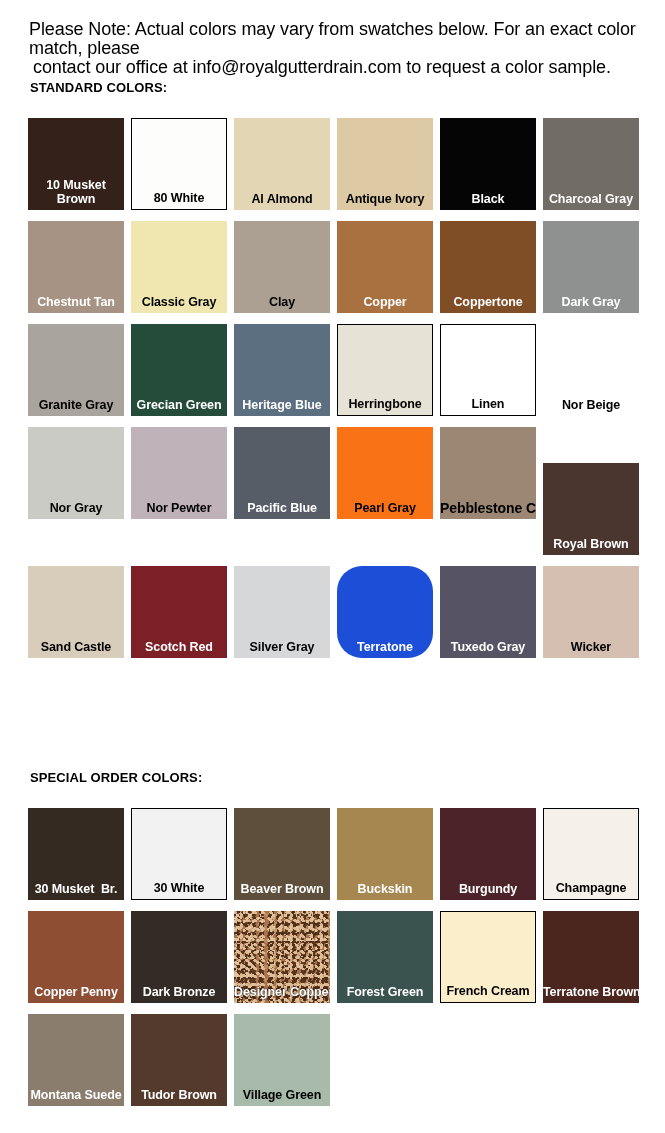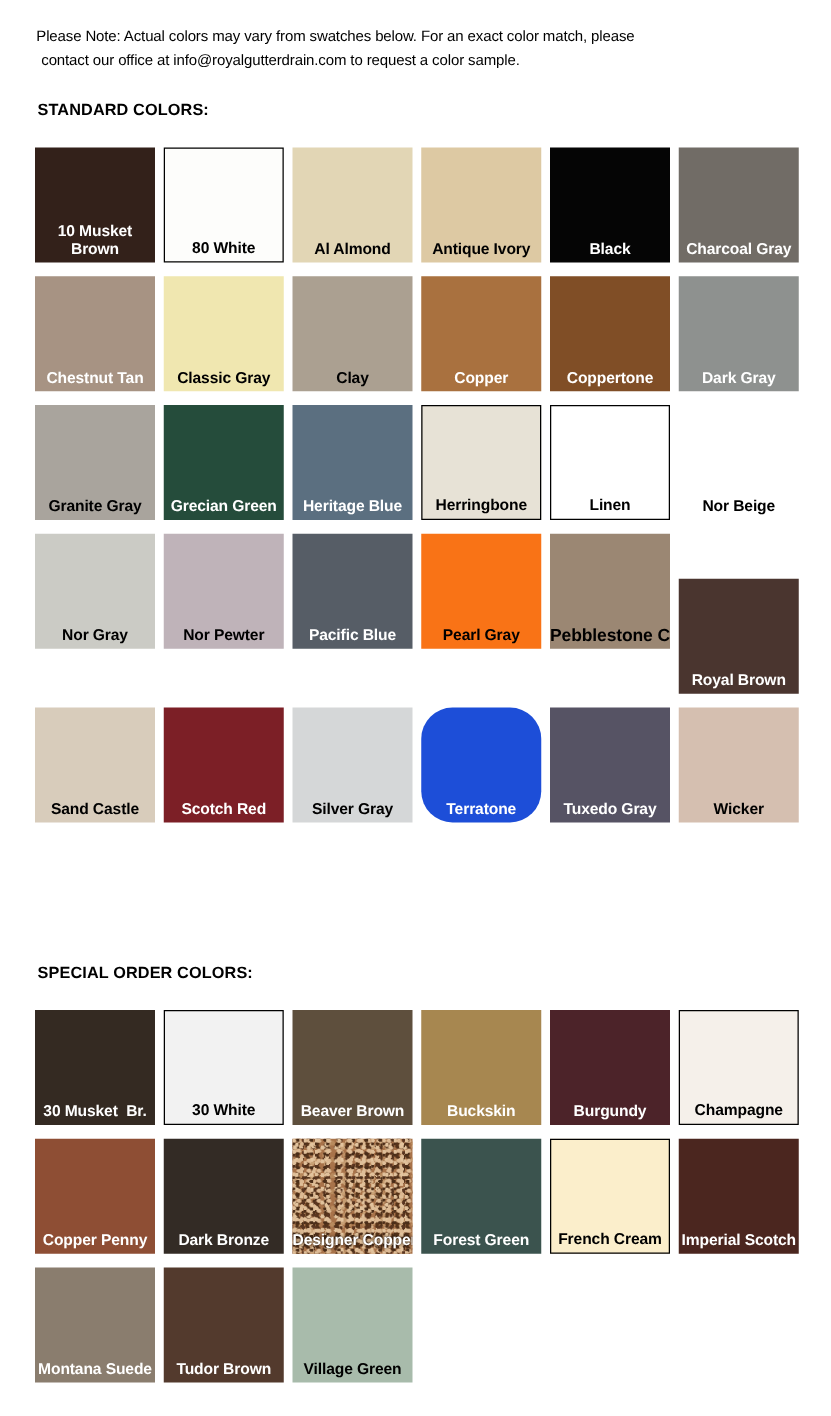--- a/index.html
+++ b/index.html
@@ -22,21 +22,21 @@
     width: 665px;
     height: 1133px;
   }
 
   
   .note {
     position: absolute;
     left: 29px;
     top: 20px;
     width: 615px;
-    font-size: 12px;
+    font-size: 18px;
     line-height: 19px;
     font-weight: 400;
     letter-spacing: -0.1px;
   }
   .note-line-2 { padding-left: 4px; }
 
   
   .section-heading {
     position: absolute;
     left: 30px;
@@ -255,21 +255,21 @@
       <div class="swatch textured">
         <div class="swatch-label light">Designer Copper</div>
       </div>
       <div class="swatch" style="background-color: rgb(59, 83, 78);">
         <div class="swatch-label light">Forest Green</div>
       </div>
       <div class="swatch bordered" style="background-color: rgb(251, 238, 203);">
         <div class="swatch-label dark">French Cream</div>
       </div>
       <div class="swatch" style="background-color: rgb(75, 38, 31);">
-        <div class="swatch-label light">Imperial Scotch</div>
+        <div class="swatch-label light">Terratone Brown</div>
       </div>
       <div class="swatch" style="background-color: rgb(138, 125, 110);">
         <div class="swatch-label light">Montana Suede</div>
       </div>
       <div class="swatch" style="background-color: rgb(83, 58, 45);">
         <div class="swatch-label light">Tudor Brown</div>
       </div>
       <div class="swatch" style="background-color: rgb(168, 187, 171);">
         <div class="swatch-label dark">Village Green</div>
       </div>

